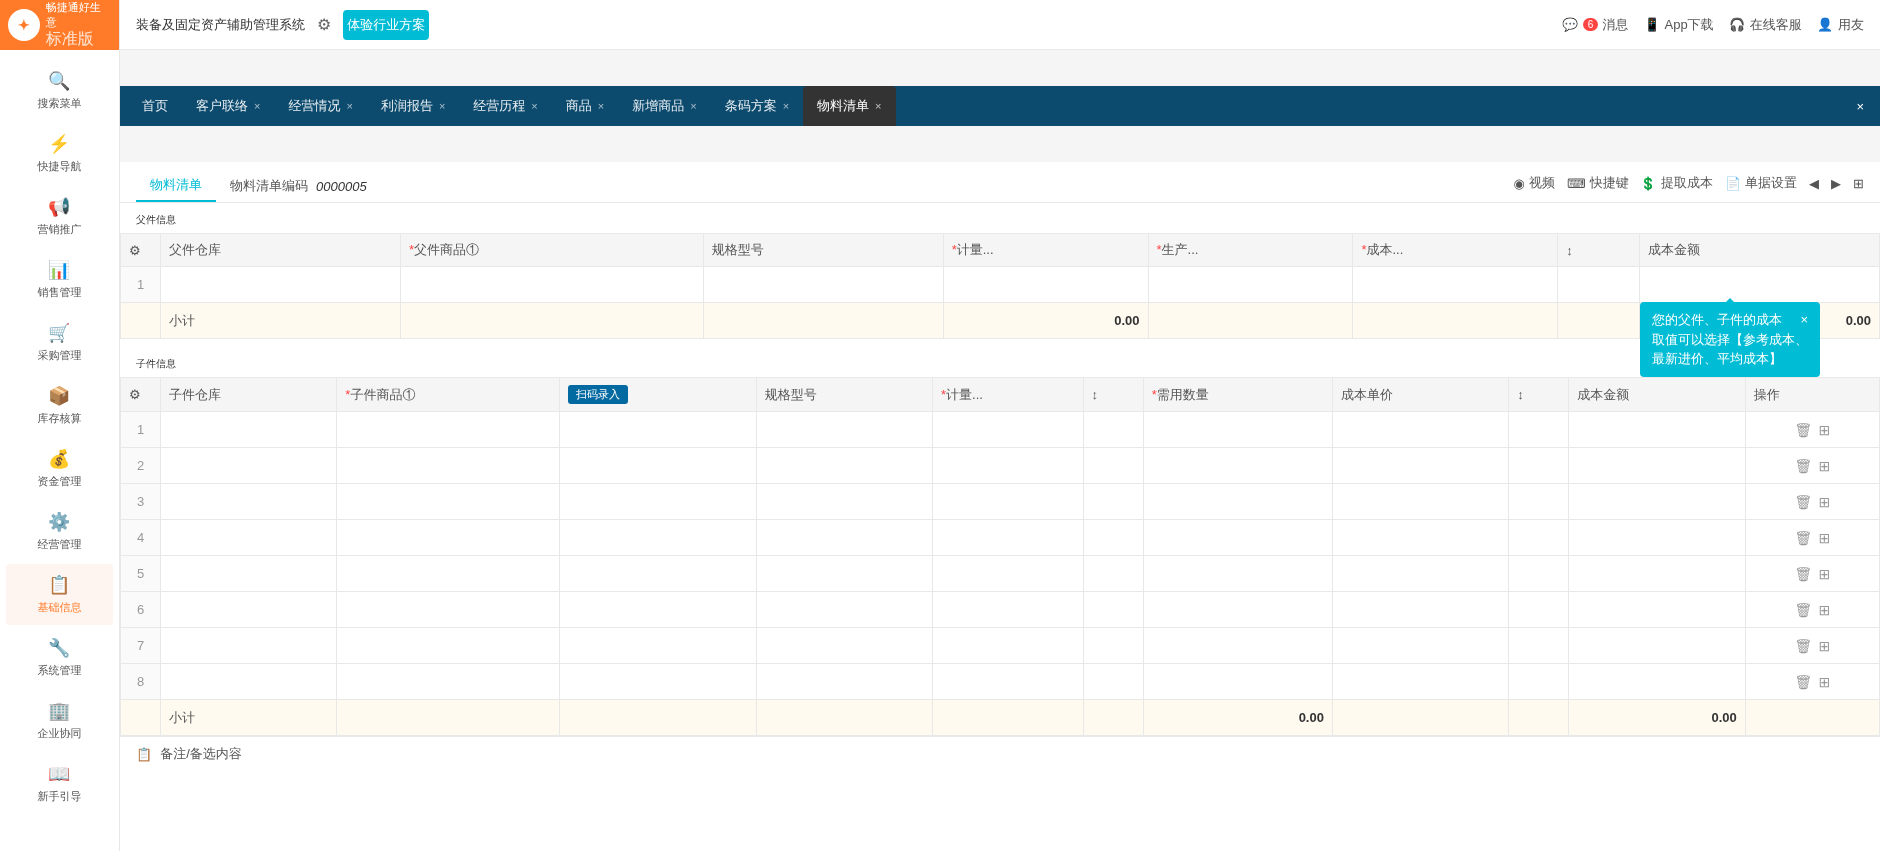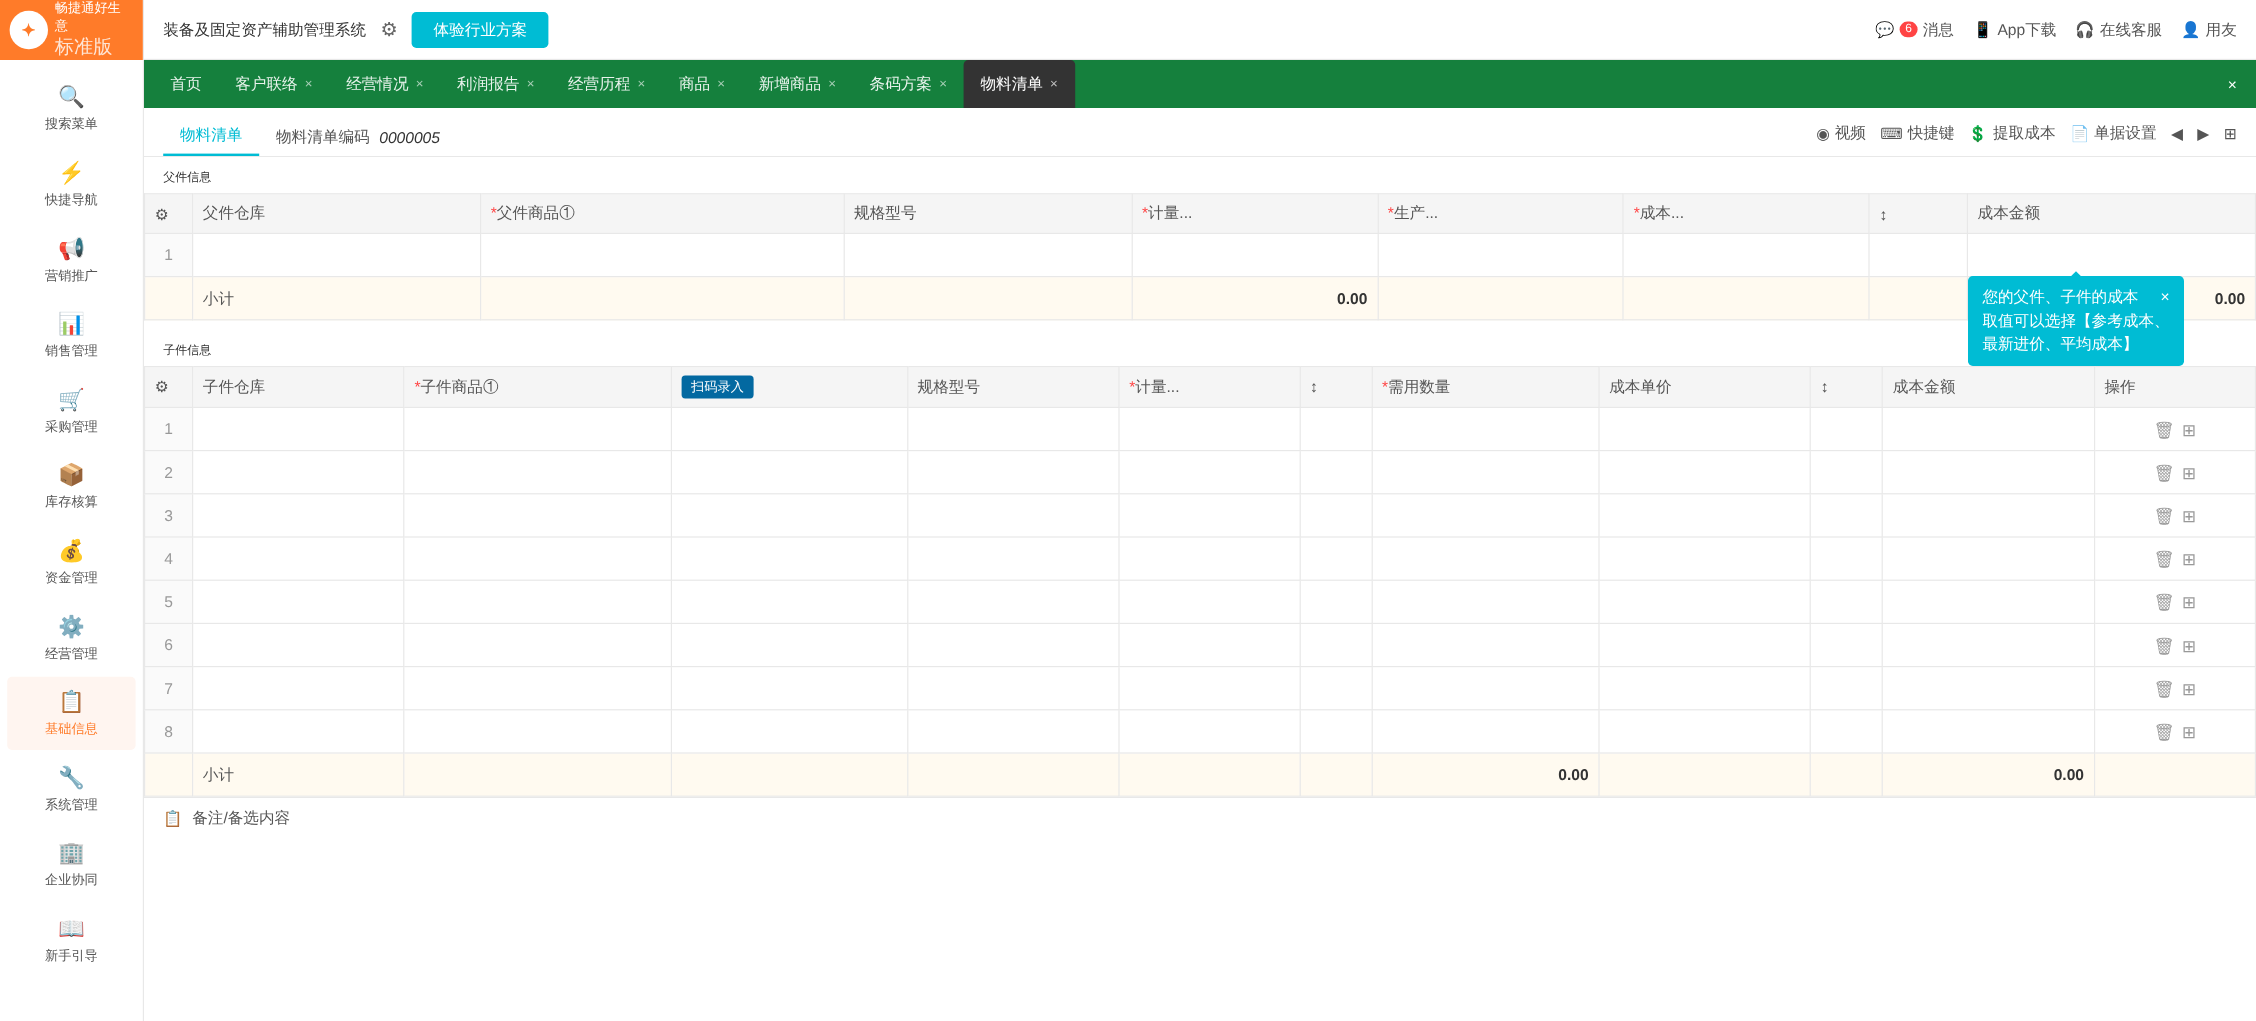--- a/index.html
+++ b/index.html
@@ -56,57 +56,58 @@
     .sidebar-item.active .si-icon { color: #ff7b29; }
     .si-icon { font-size: 18px; }
     .si-label { font-size: 11px; text-align: left; }
 
     
     .main-content {
       flex: 1;
       display: flex;
       flex-direction: column;
       overflow: hidden;
+      gap: 36px;
     }
 
     
     .top-bar {
       background: #fff;
       height: 50px;
       display: flex;
       align-items: center;
       justify-content: space-between;
       padding: 0 16px;
       border-bottom: 1px solid #e8e8e8;
     }
     .top-bar-left { display: flex; align-items: center; gap: 12px; }
     .system-title { font-size: 13px; color: #333; }
     .settings-icon { color: #666; cursor: pointer; font-size: 16px; }
     .trial-btn {
       background: #00bcd4;
       color: #fff;
       border: none;
-      padding: 6px 18px;
+      padding: 6px 4px;
       border-radius: 4px;
       cursor: pointer;
       font-size: 13px;
     }
     .top-bar-right { display: flex; align-items: center; gap: 16px; color: #555; font-size: 13px; }
     .top-right-item { display: flex; align-items: center; gap: 4px; cursor: pointer; }
     .badge {
       background: #ff4444;
       color: #fff;
       border-radius: 10px;
       padding: 1px 5px;
       font-size: 10px;
     }
 
     
     .nav-tabs {
-      background: #15803d;
+      background: #0c4a6e;
       display: flex;
       align-items: center;
       height: 40px;
       padding: 0 8px;
       gap: 0;
       overflow-x: auto;
     }
     .nav-tab {
       padding: 0 14px;
       height: 40px;

